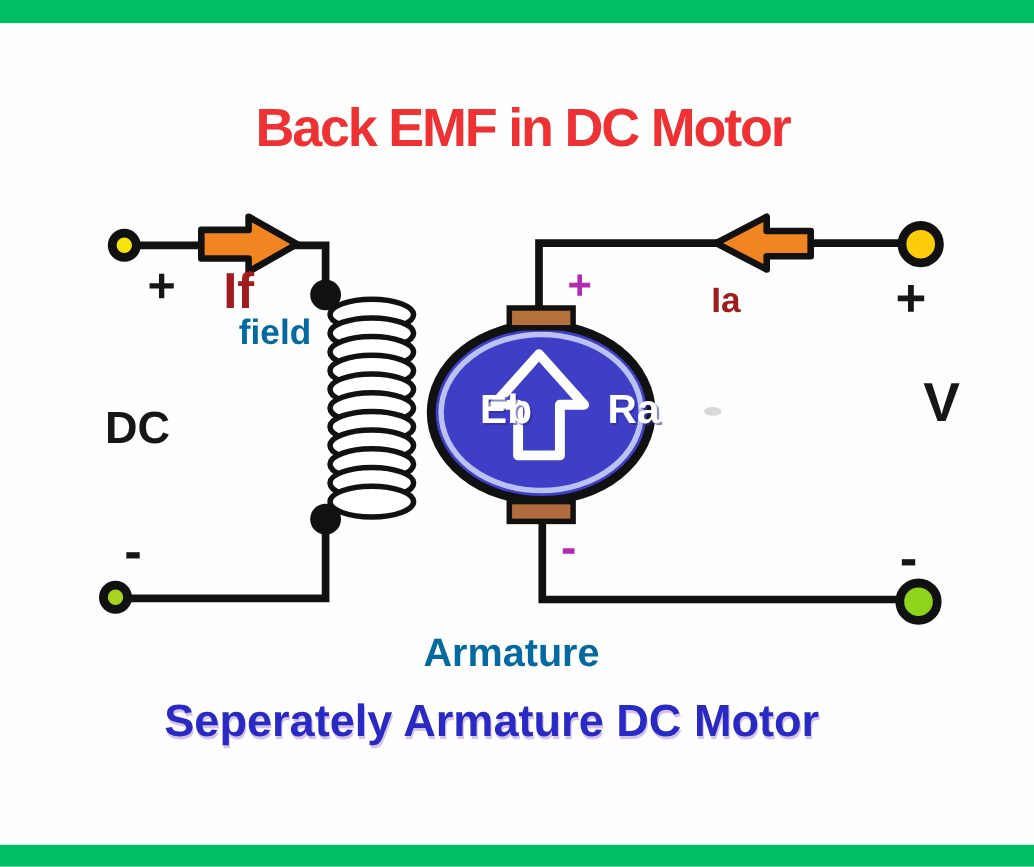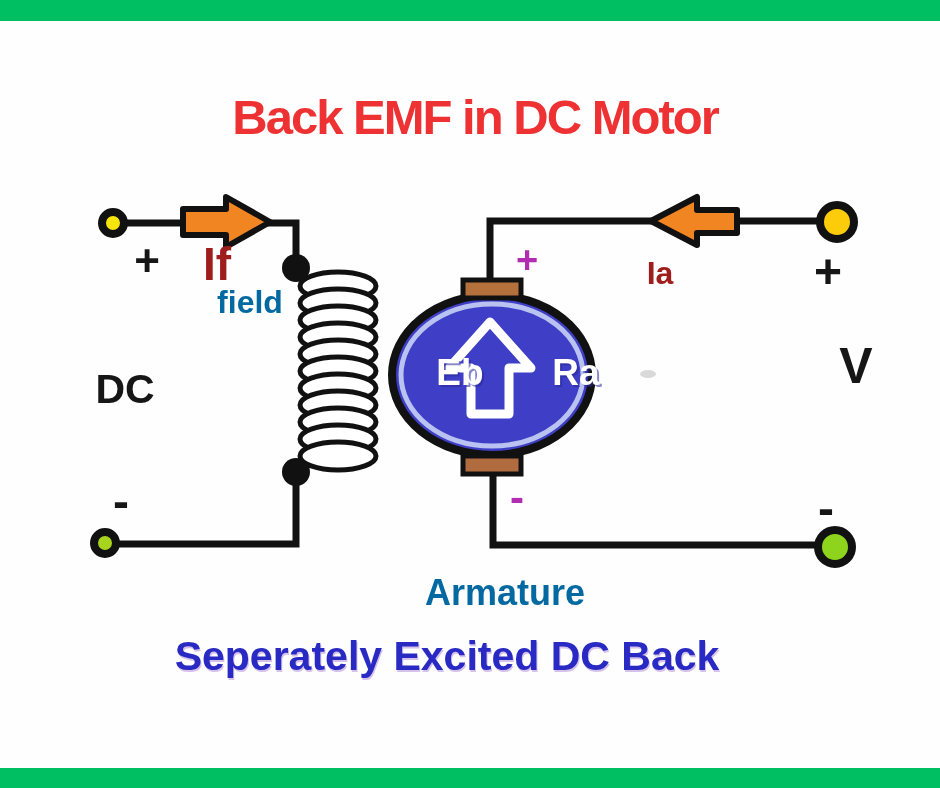--- a/index.html
+++ b/index.html
@@ -97,15 +97,15 @@
 <div class="label lbl-magenta" style="left:527px;top:260px;font-size:38px;">+</div>
 <div class="label lbl-magenta" style="left:517px;top:498px;font-size:42px;">-</div>
 <div class="label lbl-white" style="left:460px;top:372px;font-size:37px;">Eb</div>
 <div class="label lbl-white" style="left:576px;top:372px;font-size:37px;">Ra</div>
 
 <div class="label lbl-darkred" style="left:660px;top:273px;font-size:32px;">Ia</div>
 <div class="label lbl-black" style="left:828px;top:272px;font-size:48px;">+</div>
 <div class="label lbl-black" style="left:856px;top:366px;font-size:50px;">V</div>
 <div class="label lbl-black" style="left:826px;top:509px;font-size:48px;">-</div>
 
-<div class="label lbl-purple" style="left:465px;top:593px;font-size:36px;margin-left:40px;">Armature</div>
+<div class="label lbl-purple" style="left:465px;top:593px;font-size:36px;">Armature</div>
 
-<div class="caption">Seperately Excited DC Back</div>
+<div class="caption">Seperately Armature DC Motor</div>
 
 </body></html>

